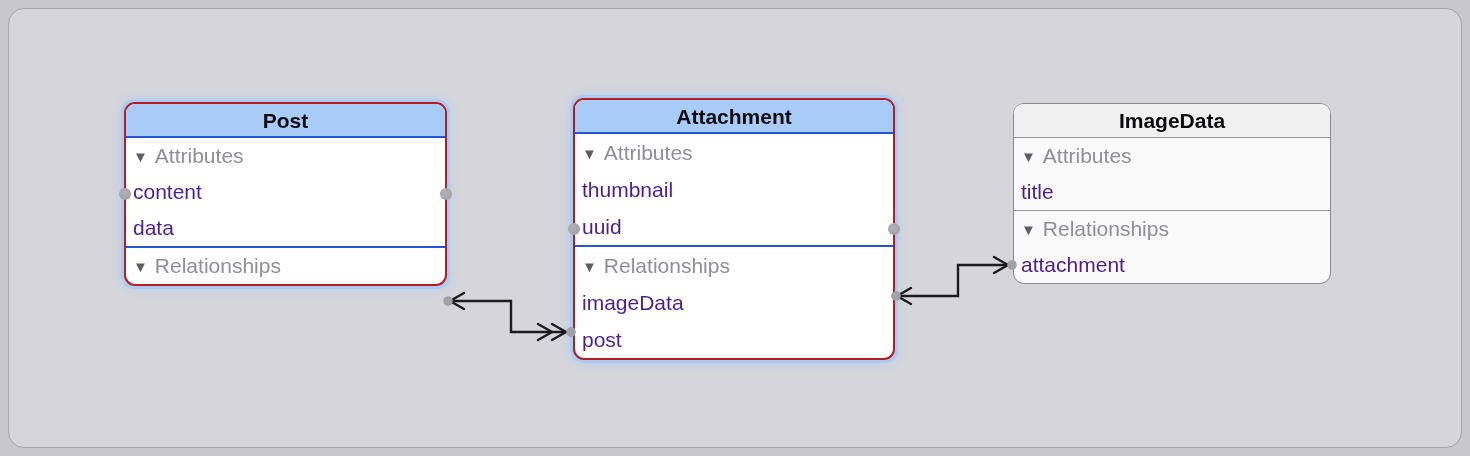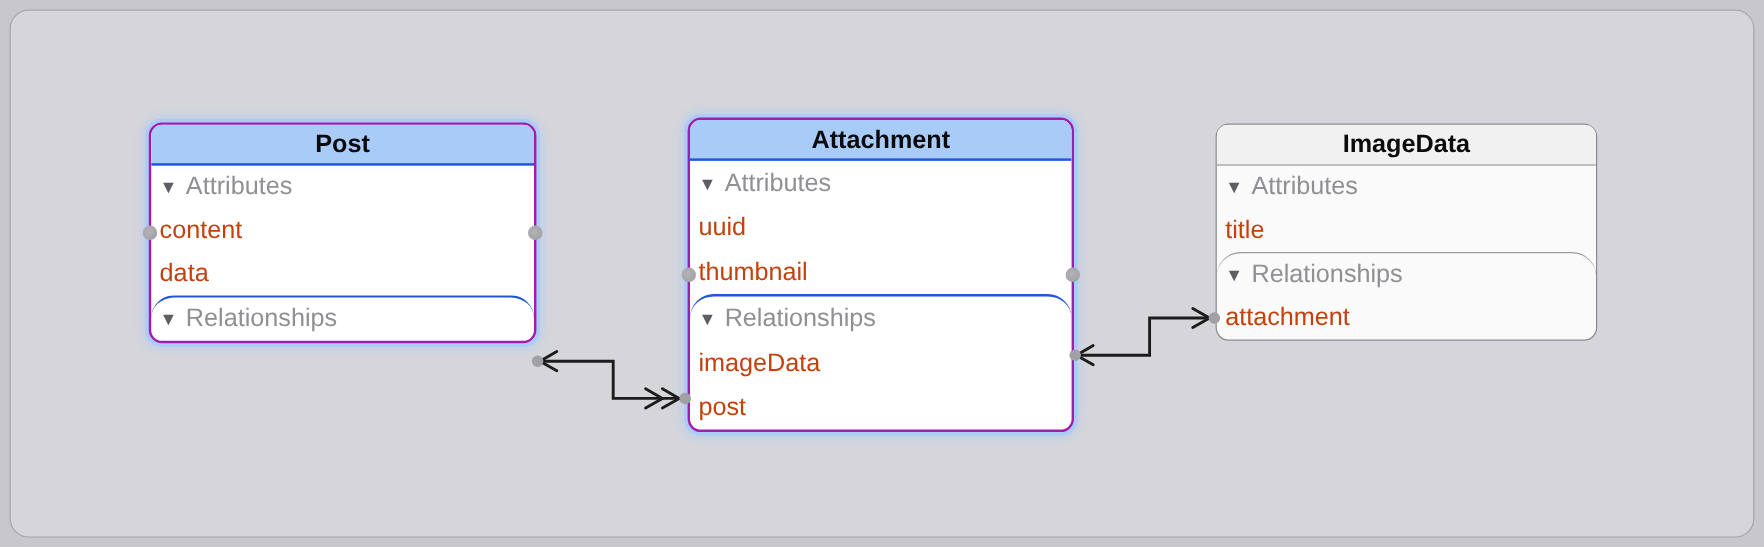--- a/index.html
+++ b/index.html
@@ -23,46 +23,46 @@
     z-index: 2;
     overflow: visible;
   }
   .entity .clip {
     border-radius: 9px;
     overflow: hidden;
     width: 100%;
     height: 100%;
   }
   .entity.selected {
-    border: 2px solid #a21caf;
+    border: 2px solid #b91c1c;
     background: #ffffff;
     box-shadow: 0 0 0 3px rgba(171,203,246,0.95), 0 0 8px 5px rgba(171,203,246,0.55);
   }
   .entity.unselected {
     border: 1.5px solid #8a8a8f;
     background: #fafafa;
   }
   .entity-header {
     height: 34px;
     line-height: 33px;
     text-align: center;
     font-size: 21px;
     font-weight: 600;
     color: #0b0b0d;
   }
   .selected .entity-header { background: #a9cbf7; border-bottom: 2px solid #2157d4; }
   .unselected .entity-header { background: #f1f1f2; border-bottom: 1.5px solid #9a9a9f; }
-  .entity-section.second { border-top: 2px solid #2157d4; border-radius: 20px; }
+  .entity-section.second { border-top: 2px solid #2157d4; }
   .unselected .entity-section.second { border-top: 1.5px solid #9a9a9f; }
   .row, .section-label-row {
     height: 36px;
     line-height: 36px;
     padding-left: 7px;
     font-size: 21px;
-    color: #c2410c;
+    color: #4c1d95;
     white-space: nowrap;
   }
   .att-row { height: 37px; line-height: 37px; }
   .section-label-row { color: #8f8f94; }
   .disclosure {
     font-size: 15px;
     color: #5d5d62;
     margin-right: 7px;
     vertical-align: 1px;
   }
@@ -104,22 +104,22 @@
   </div>
   <div class="handle handle-left"></div>
   <div class="handle handle-right"></div>
 </div>
 
 <div class="entity selected" style="left:573px; top:98px; width:322px;">
   <div class="clip">
     <div class="entity-header">Attachment</div>
     <div class="entity-section">
       <div class="section-label-row att-row"><span class="disclosure">▼</span><span>Attributes</span></div>
+      <div class="row att-row">thumbnail</div>
       <div class="row att-row">uuid</div>
-      <div class="row att-row">thumbnail</div>
     </div>
     <div class="entity-section second">
       <div class="section-label-row att-row"><span class="disclosure">▼</span><span>Relationships</span></div>
       <div class="row att-row">imageData</div>
       <div class="row att-row">post</div>
     </div>
   </div>
   <div class="handle handle-left"></div>
   <div class="handle handle-right"></div>
 </div>

